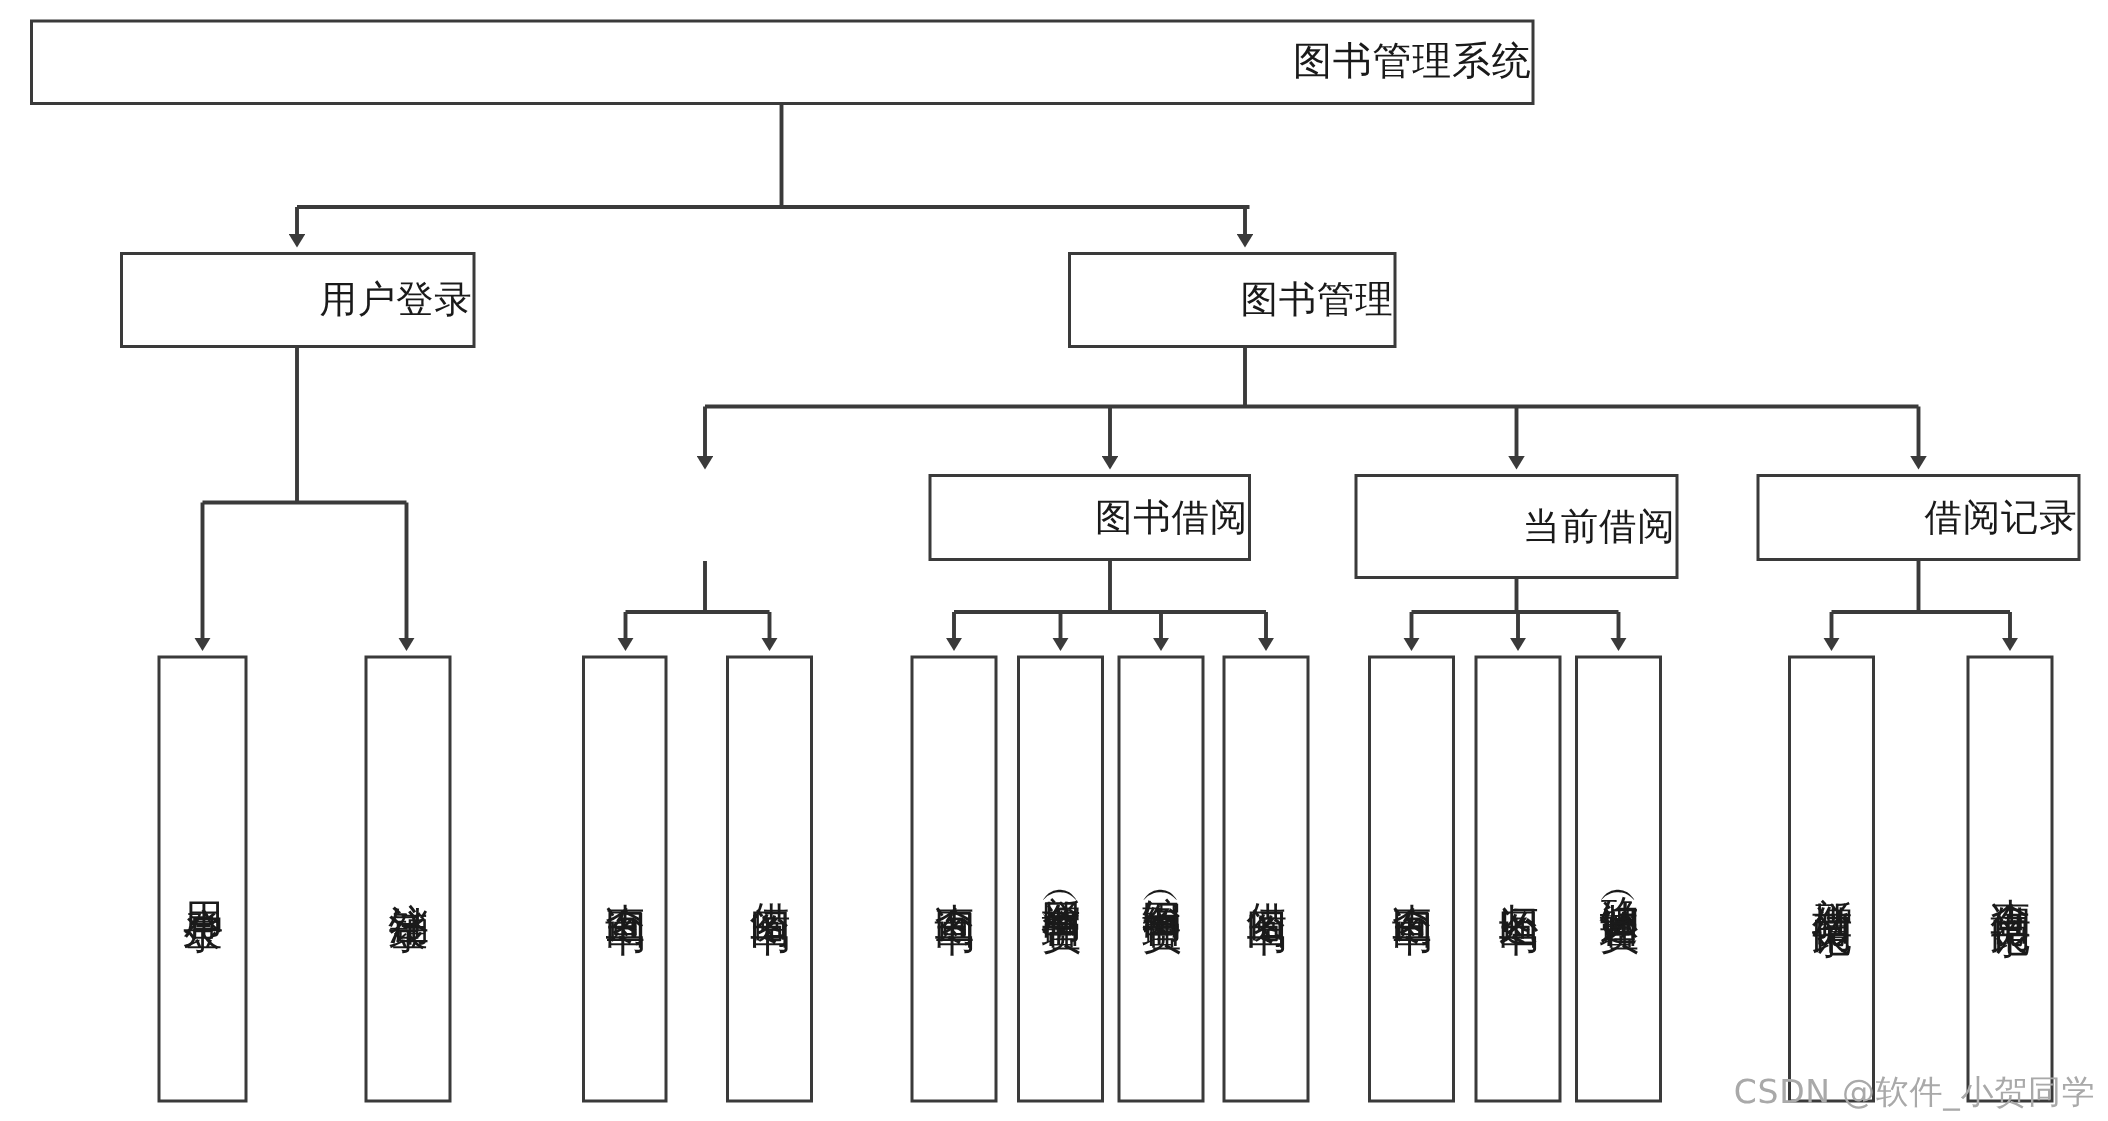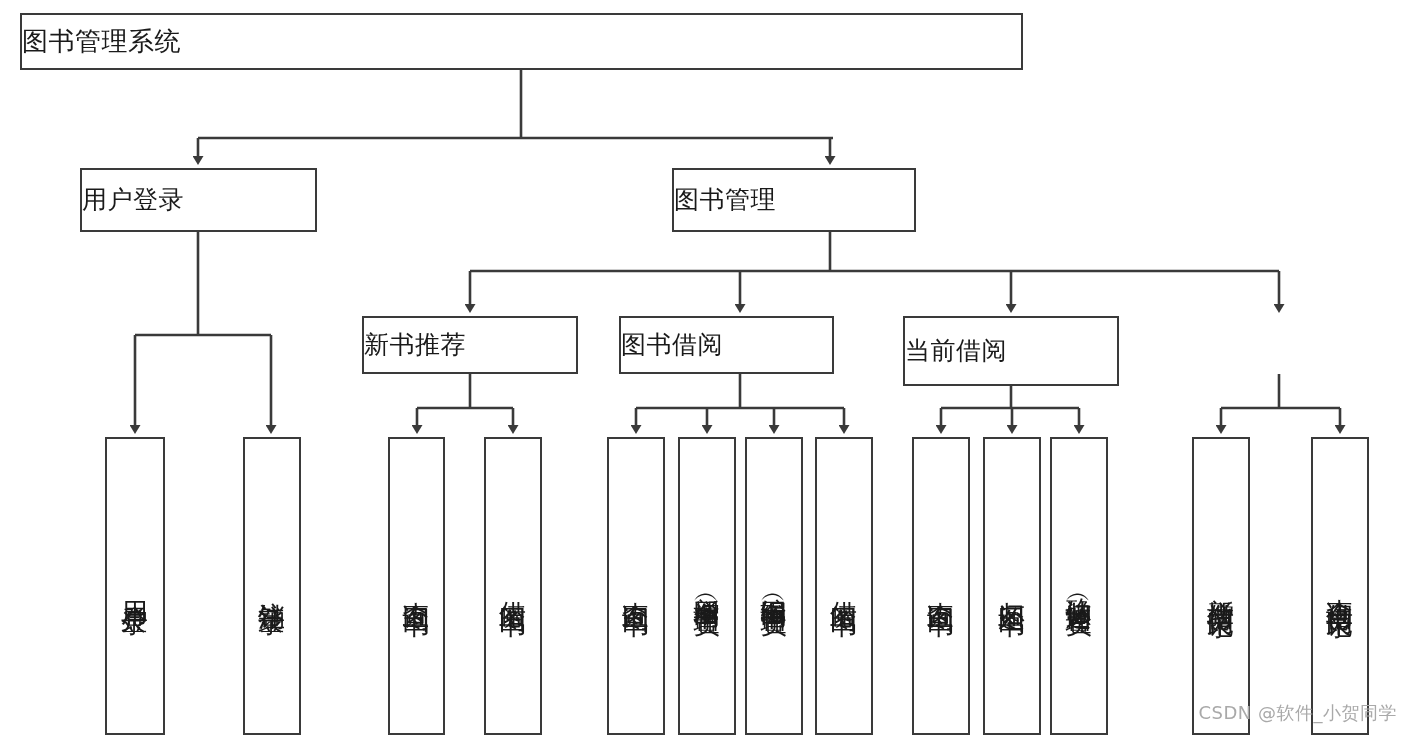--- a/index.html
+++ b/index.html
@@ -26,21 +26,21 @@
     height: 747px;
     pointer-events: none;
   }
   .node {
     position: absolute;
     box-sizing: border-box;
     border: 2.5px solid #3a3a3a;
     background: #ffffff;
     display: flex;
     align-items: center;
-    justify-content: flex-start;
+    justify-content: flex-end;
     color: #1a1a1a;
     z-index: 2;
   }
   .node-label {
     display: block;
     text-align: center;
     line-height: 1.02;
     white-space: pre;
   }
   
@@ -64,22 +64,22 @@
     letter-spacing: 3px;
     line-height: 1;
   }
   .node.vert.tall-text .node-label {
     font-size: 26px;
     letter-spacing: 2px;
   }
   #watermark {
     position: absolute;
     right: 8px;
-    bottom: 22px;
-    font-size: 18px;
+    bottom: 4px;
+    font-size: 22px;
     color: #a9a9a9;
     letter-spacing: 0.5px;
     z-index: 5;
     white-space: pre;
   }
 </style>
 </head>
 <body>
 
 <div id="diagram-root">
@@ -134,33 +134,33 @@
     </g>
   </svg>
 
   <div class="node horiz title" style="left: 20px; top: 13px; width: 1003px; height: 57px;">
     <span class="node-label">图书管理系统</span>
   </div>
 
   <div class="node horiz" style="left: 80px; top: 168px; width: 237px; height: 64px;">
     <span class="node-label">用户登录</span>
   </div>
-  <div class="node horiz" style="left: 672px; top: 168px; width: 244px; height: 64px;">
+  <div class="node horiz" style="left: 712px; top: 168px; width: 219px; height: 64px;">
     <span class="node-label">图书管理</span>
   </div>
 
-  <div class="node horiz" style="left: 362px; top: 316px; width: 216px; height: 58px;">
-    <span class="node-label">新书推荐</span>
-  </div>
   <div class="node horiz" style="left: 619px; top: 316px; width: 215px; height: 58px;">
     <span class="node-label">图书借阅</span>
   </div>
   <div class="node horiz" style="left: 903px; top: 316px; width: 216px; height: 70px;">
     <span class="node-label">当前借阅</span>
   </div>
+  <div class="node horiz" style="left: 1171px; top: 316px; width: 216px; height: 58px;">
+    <span class="node-label">借阅记录</span>
+  </div>
 
   <div class="node vert" style="left: 105px; top: 437px; width: 60px; height: 298px;">
     <span class="node-label">用户登录</span>
   </div>
   <div class="node vert" style="left: 243px; top: 437px; width: 58px; height: 298px;">
     <span class="node-label">注销登录</span>
   </div>
   <div class="node vert" style="left: 388px; top: 437px; width: 57px; height: 298px;">
     <span class="node-label">查询图书</span>
   </div>

